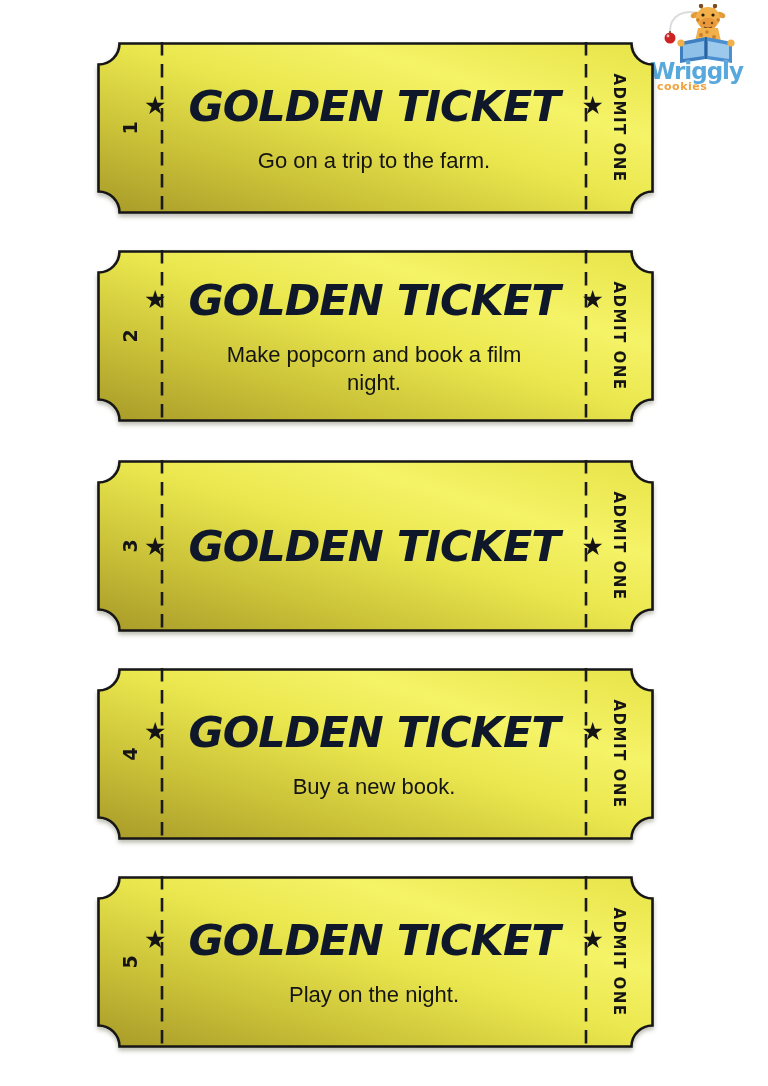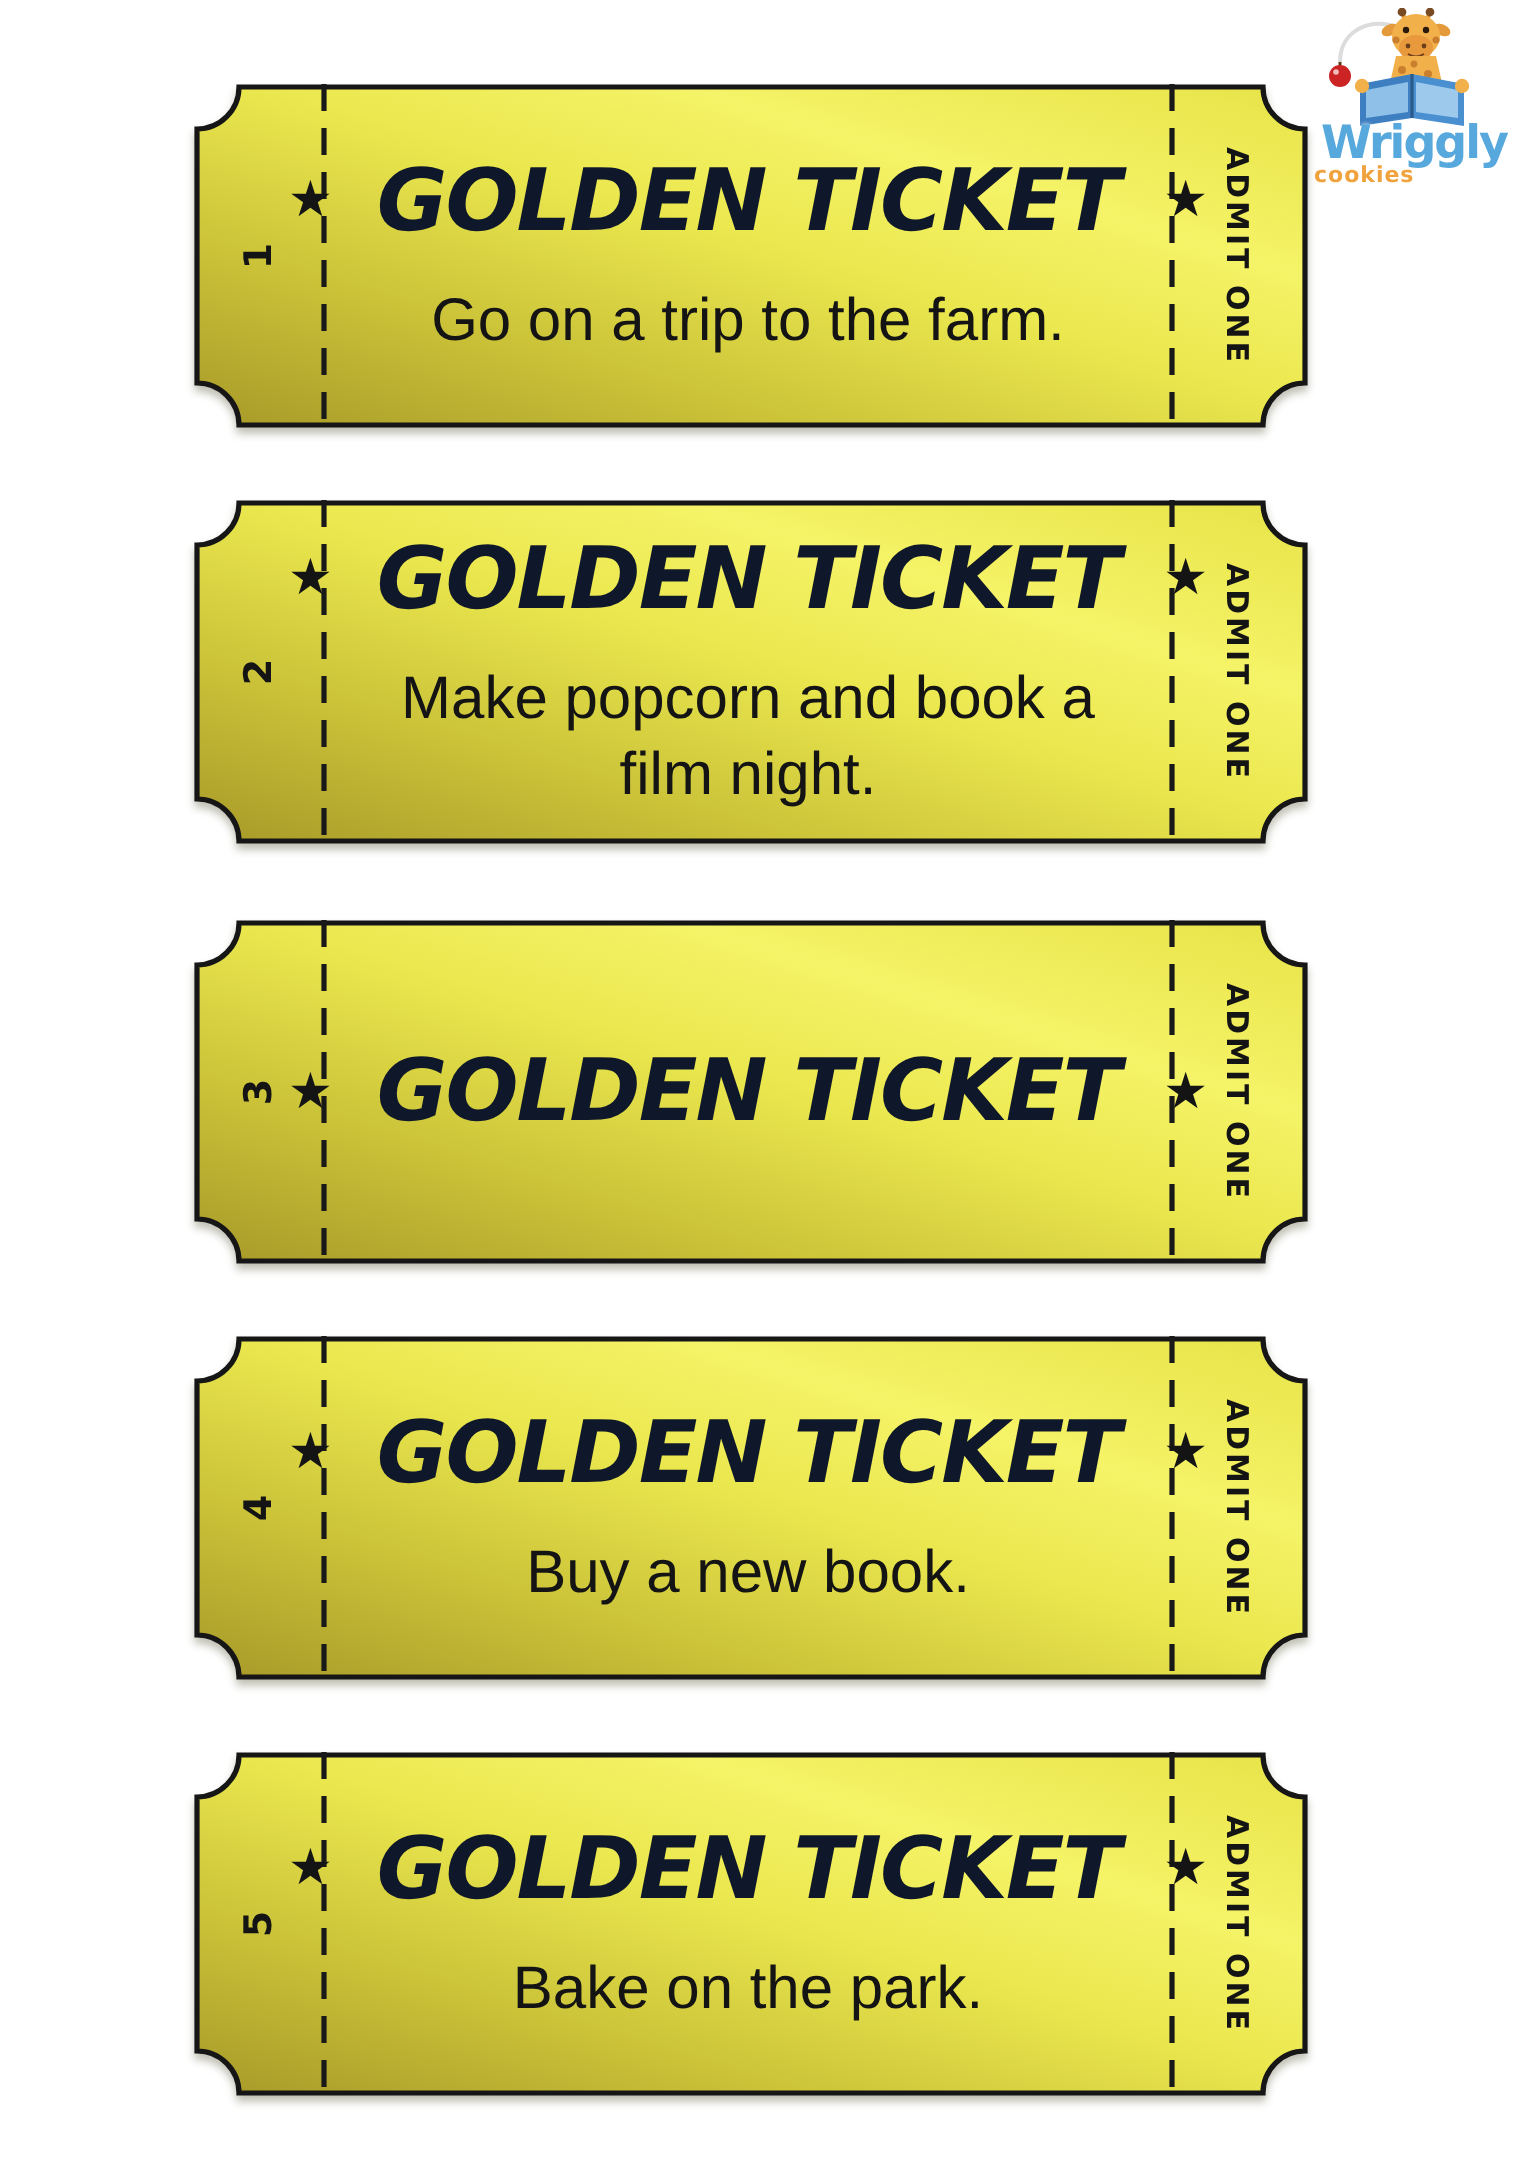--- a/index.html
+++ b/index.html
@@ -9,28 +9,28 @@
   .ticket svg.shape{position:absolute;left:0;top:0;filter:drop-shadow(0 3px 2px rgba(110,110,85,.45));}
   .num-zone{position:absolute;left:0;top:0;width:65px;height:172px;display:flex;align-items:center;justify-content:center;}
   .num-zone span{transform:rotate(-90deg);font-family:"DejaVu Sans",sans-serif;font-weight:700;
         font-size:19px;color:#141414;}
   .main-zone{position:absolute;left:65px;top:0;width:424px;height:172px;display:flex;flex-direction:column;
         align-items:center;justify-content:center;gap:16px;}
   .title-row{display:flex;align-items:center;justify-content:center;gap:22px;}
   .title{font-family:"DejaVu Sans",sans-serif;font-weight:700;font-size:43px;letter-spacing:-1px;
         color:#0f172a;white-space:nowrap;font-style:italic;}
   .star{font-size:25px;color:#141414;line-height:1;}
-  .body-text{font-family:"Liberation Sans",sans-serif;font-size:30px;color:#141414;text-align:center;
+  .body-text{font-family:"Liberation Sans",sans-serif;font-size:22px;color:#141414;text-align:center;
         line-height:1.28;max-width:352px;}
   .admit-zone{position:absolute;left:489px;top:0;width:66px;height:172px;display:flex;align-items:center;justify-content:center;}
   .admit-zone span{transform:rotate(90deg);white-space:nowrap;font-family:"DejaVu Sans",sans-serif;
         font-weight:700;font-size:15px;letter-spacing:1.5px;color:#141414;}
   .logo{position:absolute;left:650px;top:4px;width:114px;}
   .logo .brand{position:relative;margin-top:-12px;font-family:"DejaVu Sans",sans-serif;font-weight:700;
-        font-size:23px;letter-spacing:-1px;color:#57a8dc;text-shadow:0 0 2px #ffffff;text-align:center;}
+        font-size:23px;letter-spacing:-1px;color:#57a8dc;text-shadow:0 0 2px #ffffff;}
   .logo .sub{margin-top:-4px;margin-left:7px;font-family:"DejaVu Sans",sans-serif;font-weight:700;
         font-size:11px;letter-spacing:0.5px;color:#f0a23c;}
   .defs-holder{position:absolute;width:0;height:0;overflow:hidden;}
 </style>
 </head>
 <body>
 
 <div class="page">
 
   <svg class="defs-holder" aria-hidden="true">
@@ -177,20 +177,20 @@
     </svg>
     <div class="num-zone">
         <span>5</span>
       </div>
     <div class="main-zone">
       <div class="title-row">
         <span class="star">★</span>
         <span class="title">GOLDEN TICKET</span>
         <span class="star">★</span>
       </div>
-      <div class="body-text">Bake on the park.</div>
+      <div class="body-text">Play on the night.</div>
     </div>
     <div class="admit-zone">
         <span>ADMIT ONE</span>
       </div>
   </div>
 
 </div>
 
 </body></html>

